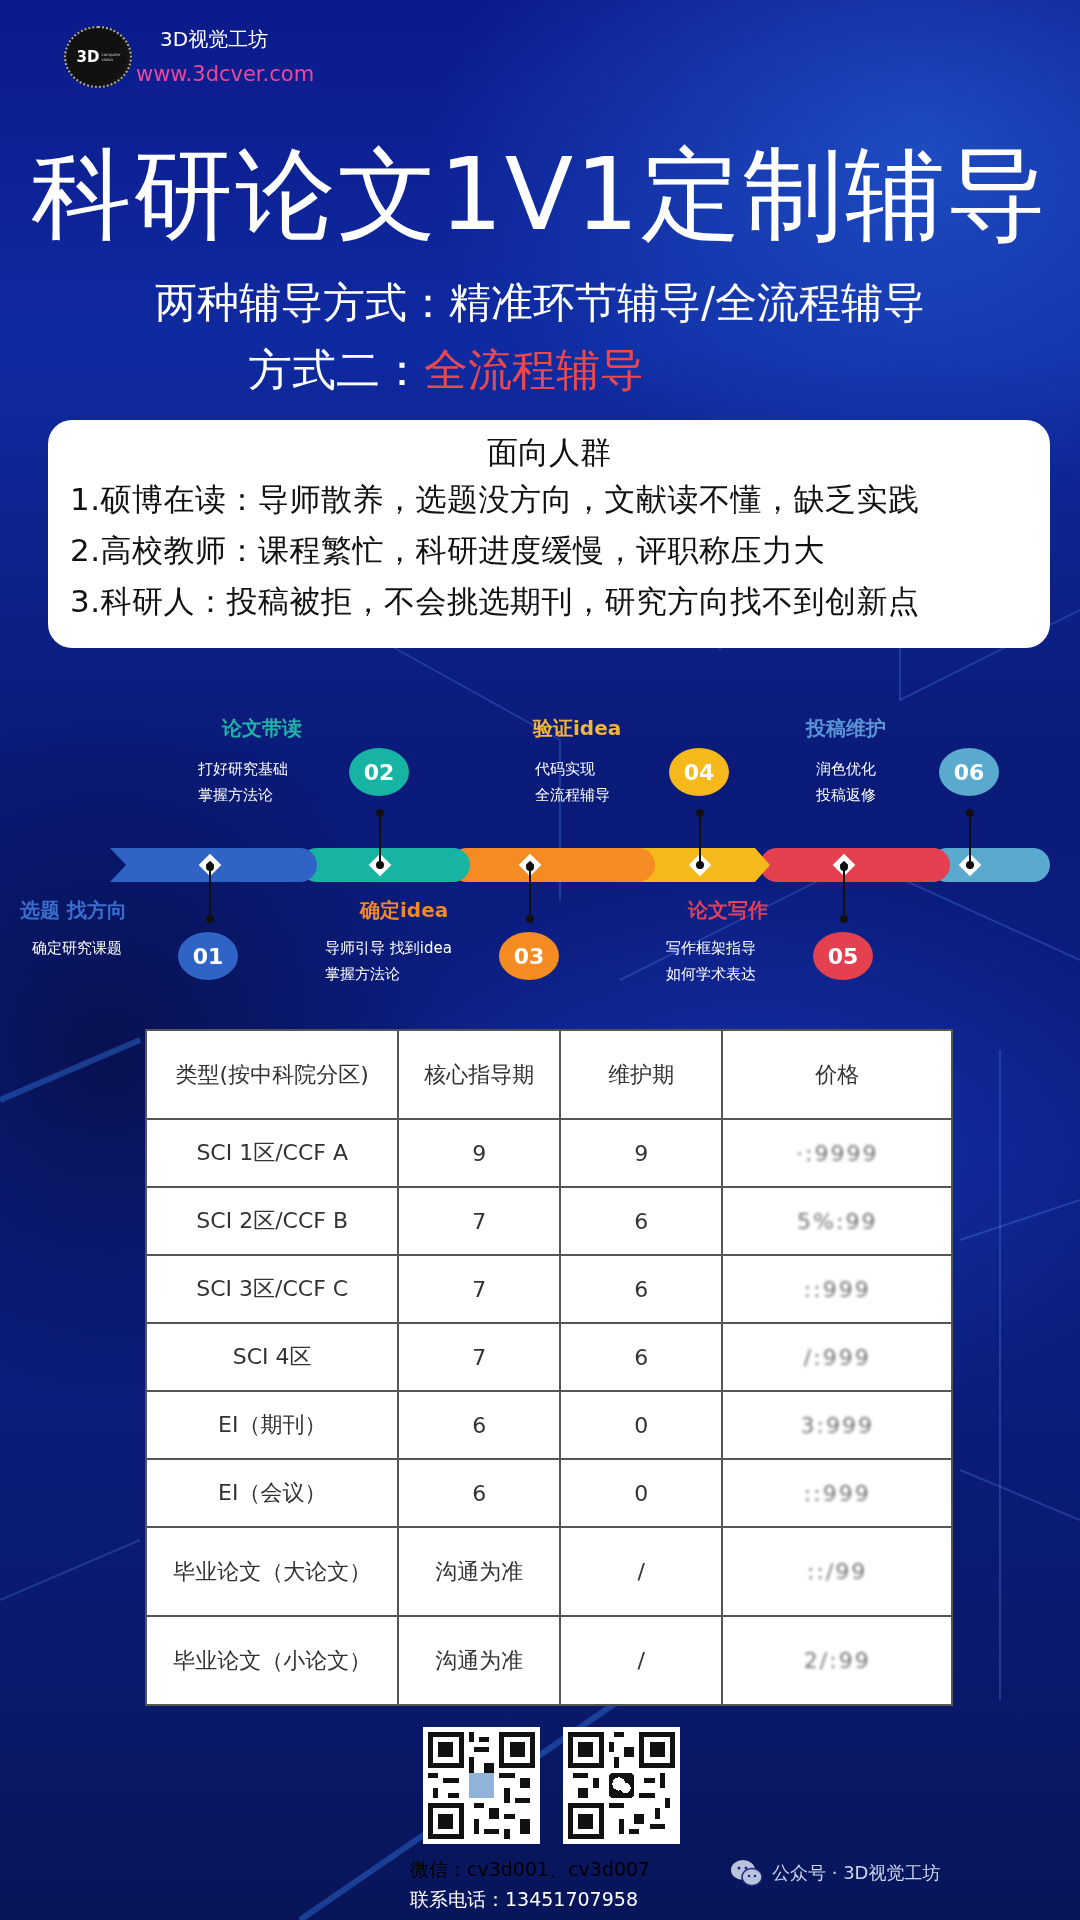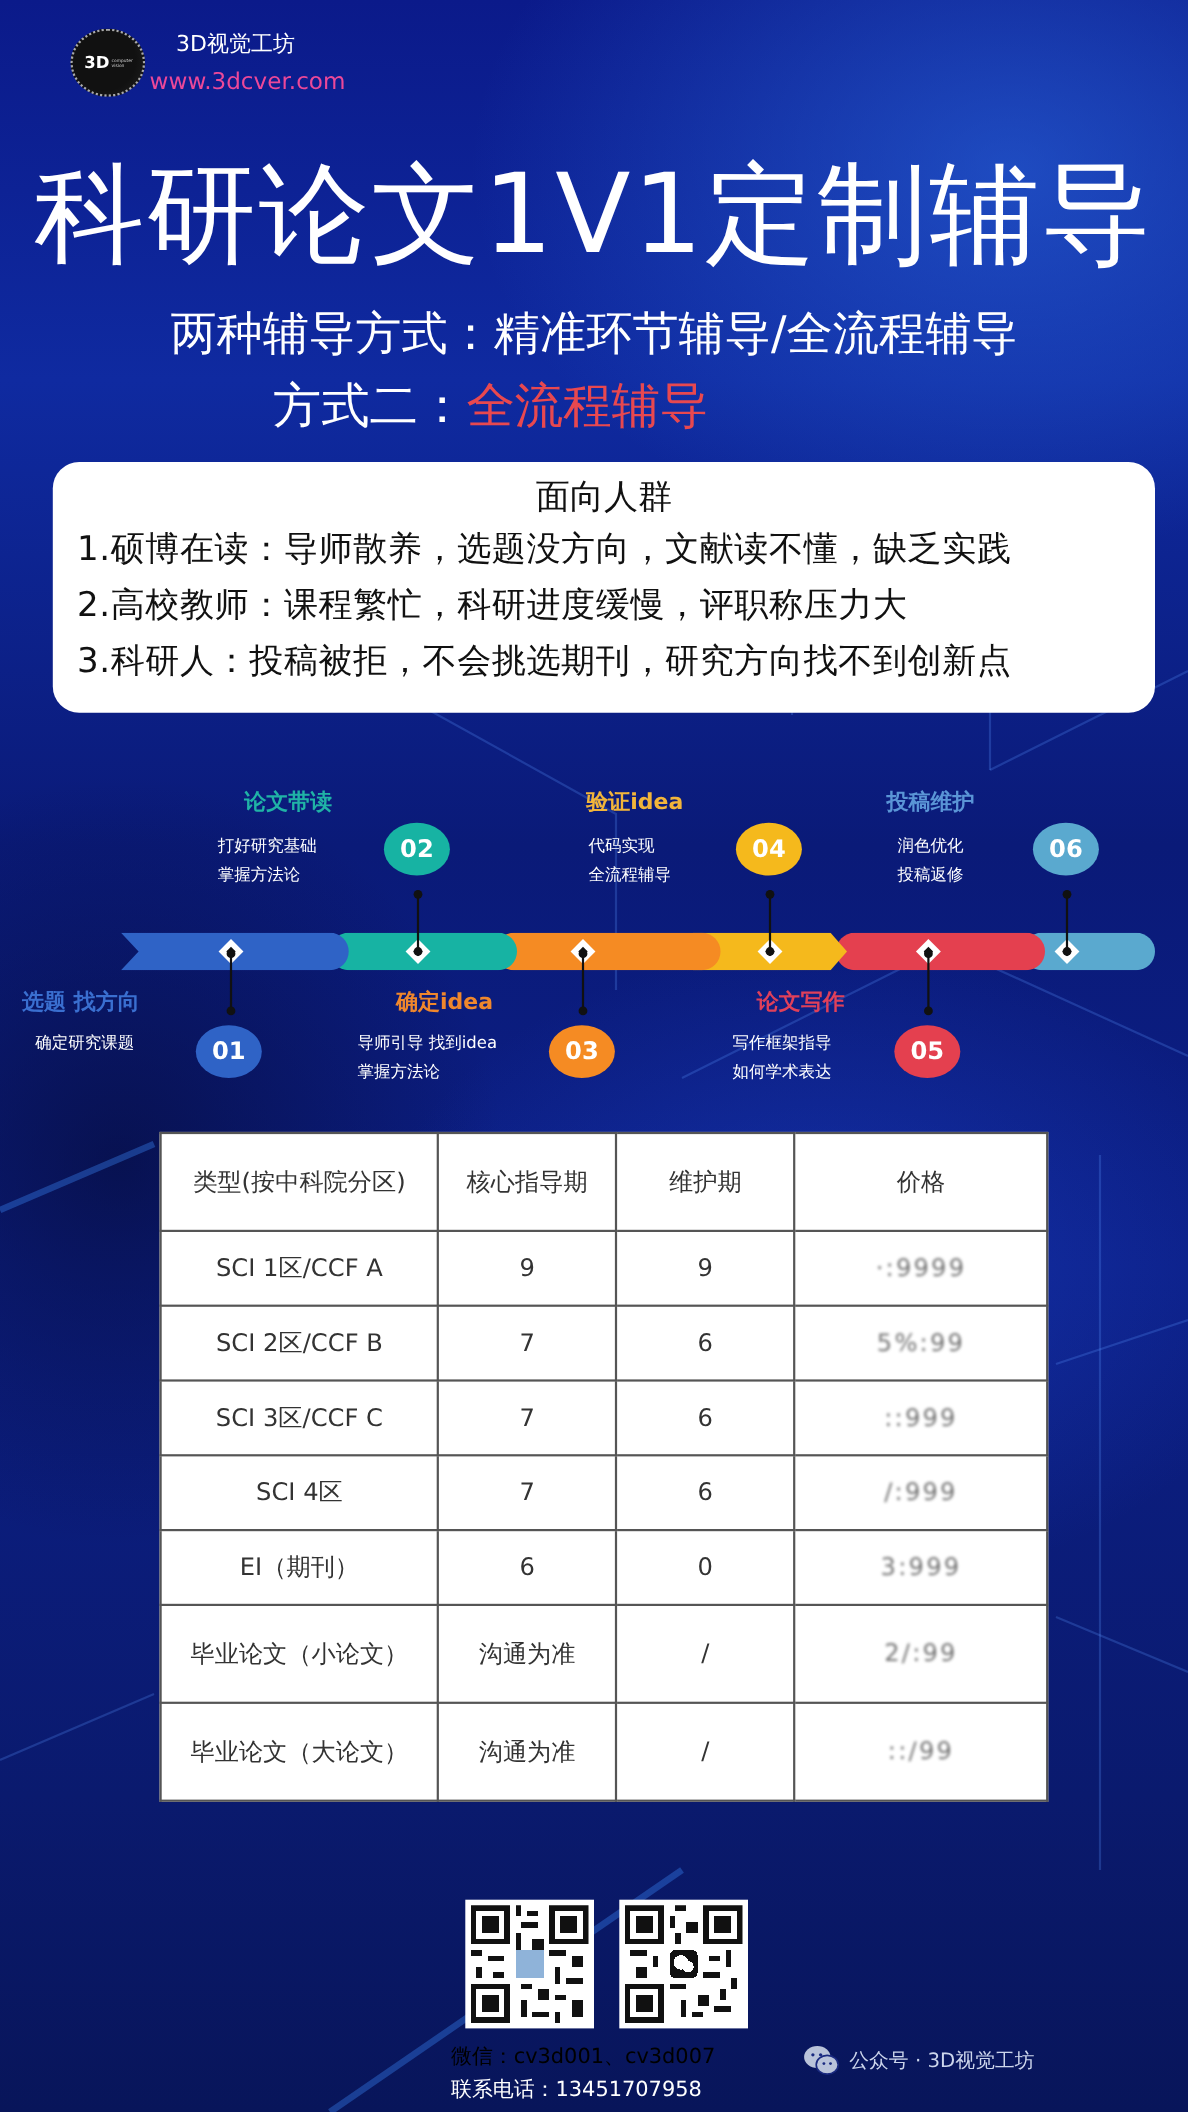--- a/index.html
+++ b/index.html
@@ -226,31 +226,37 @@
       <td>7</td>
       <td>6</td>
       <td class="price">/:999</td>
     </tr>
     <tr>
       <td>EI（期刊）</td>
       <td>6</td>
       <td>0</td>
       <td class="price">3:999</td>
     </tr>
+    <tr>
+      <td>EI（会议）</td>
+      <td>6</td>
+      <td>0</td>
+      <td class="price">::999</td>
+    </tr>
+    <tr class="tall">
+      <td>毕业论文（大论文）</td>
+      <td>沟通为准</td>
+      <td>/</td>
+      <td class="price">::/99</td>
+    </tr>
     <tr class="tall">
       <td>毕业论文（小论文）</td>
       <td>沟通为准</td>
       <td>/</td>
       <td class="price">2/:99</td>
-    </tr>
-    <tr class="tall">
-      <td>毕业论文（大论文）</td>
-      <td>沟通为准</td>
-      <td>/</td>
-      <td class="price">::/99</td>
     </tr>
   </tbody>
 </table>
 
 <div class="qr" style="left:423px;">
   <svg viewBox="0 0 21 21" shape-rendering="crispEdges">
     <rect width="21" height="21" fill="#fff"></rect>
     <g fill="#111">
       <rect x="0" y="0" width="7" height="7"></rect>
         <rect x="1" y="1" width="5" height="5" fill="#fff"></rect>

